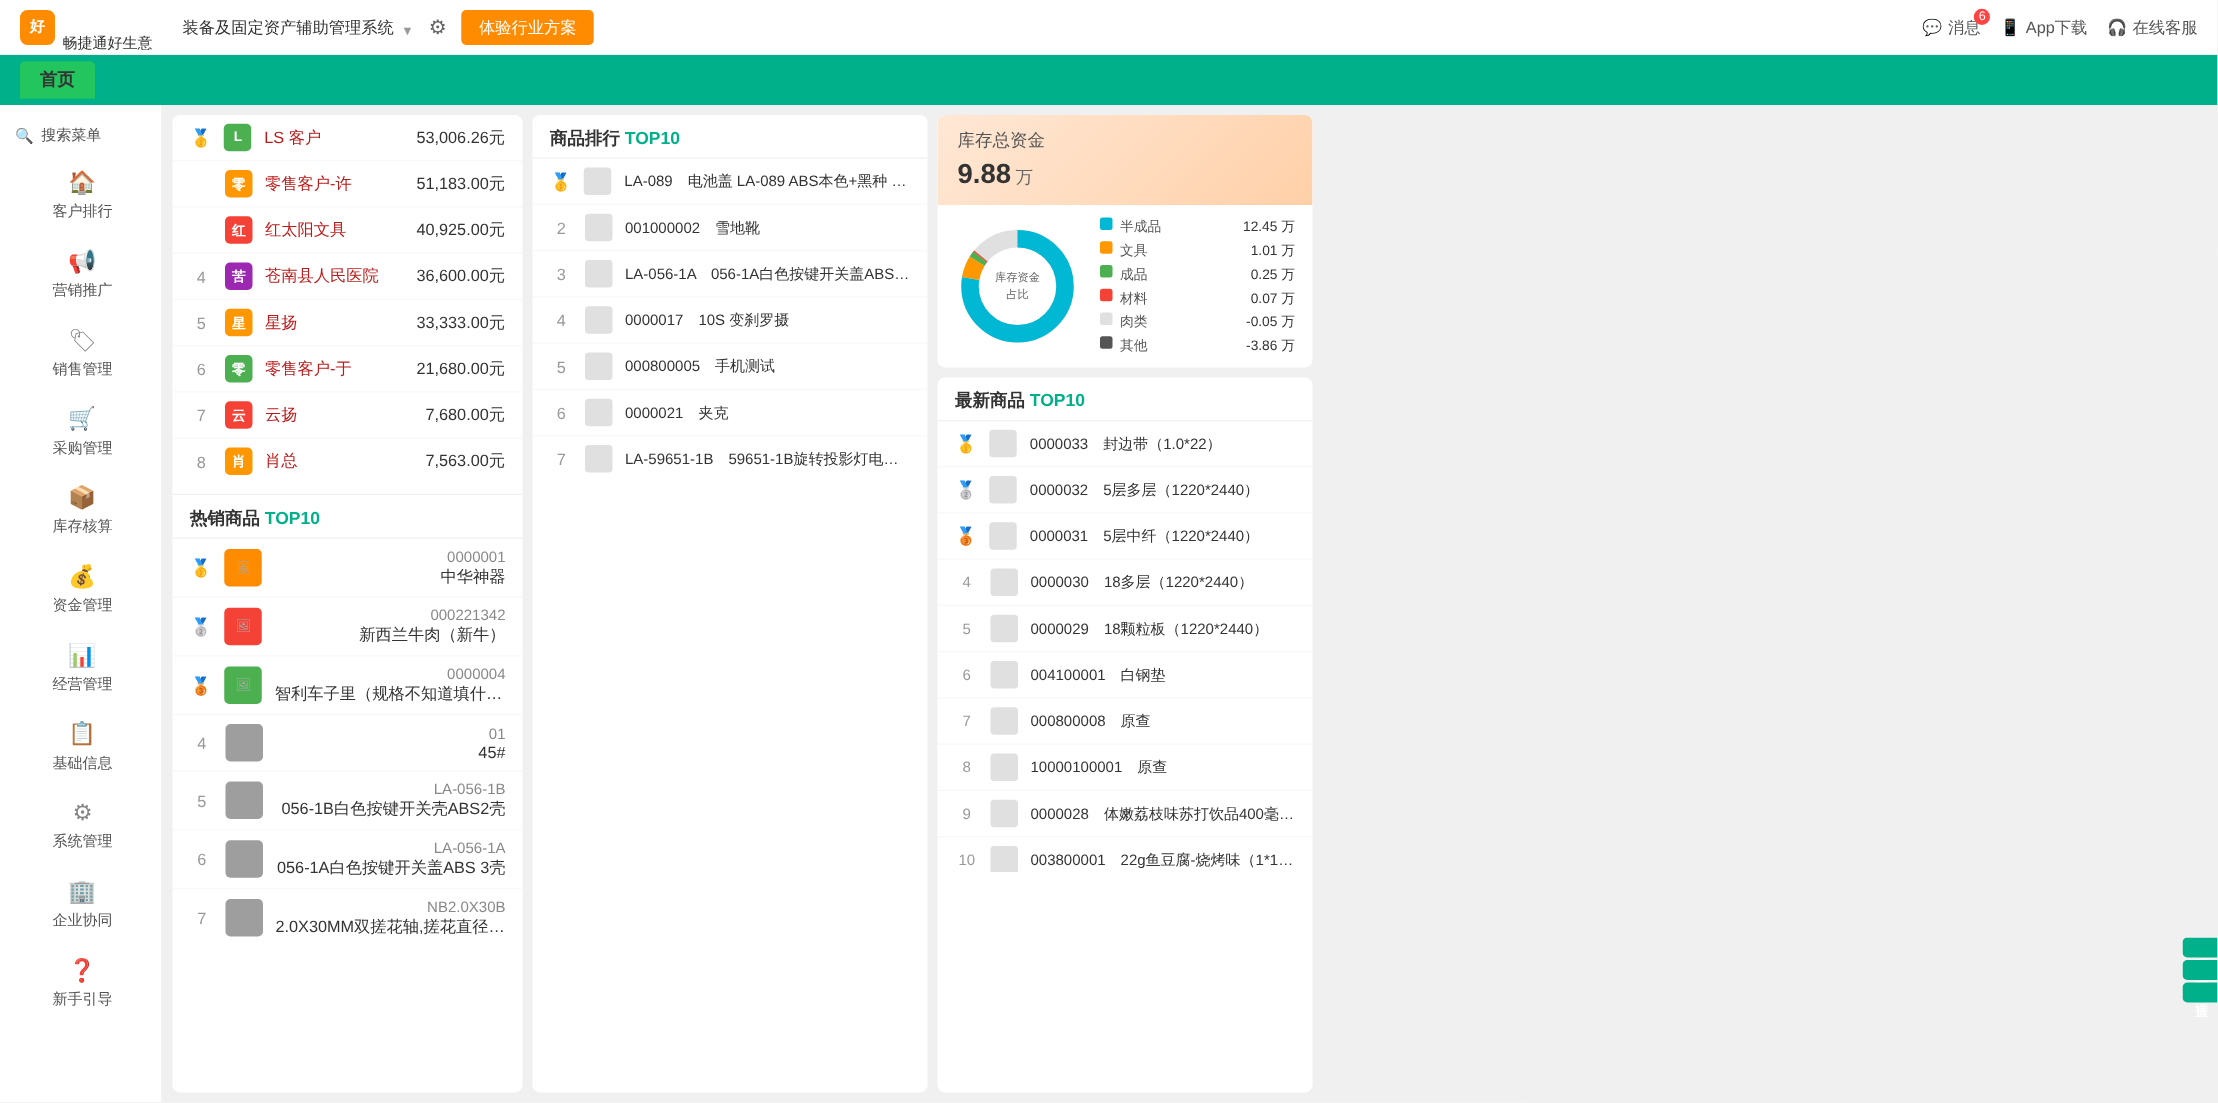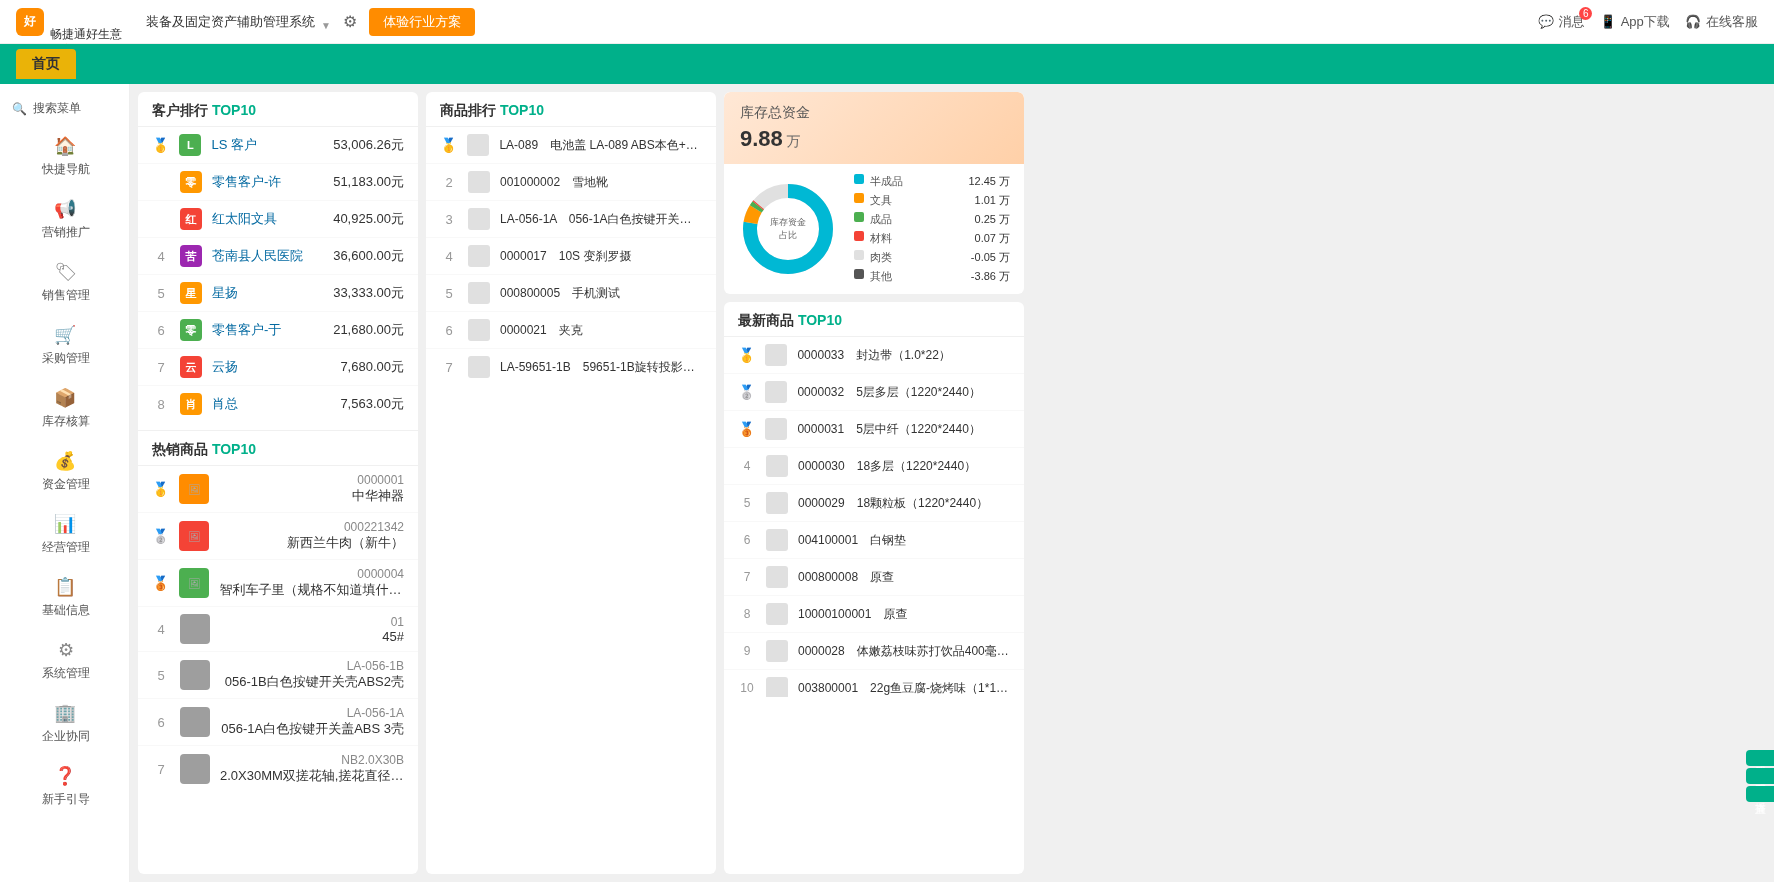--- a/index.html
+++ b/index.html
@@ -89,21 +89,21 @@
     }
     .nav-tab {
       color: #fff;
       padding: 6px 16px;
       border-radius: 4px 4px 0 0;
       cursor: pointer;
       font-size: 14px;
       font-weight: bold;
     }
     .nav-tab.active {
-      background: #eab308;
+      background: #22c55e;
       color: #333;
     }
 
     
     .main-layout {
       display: flex;
       flex: 1;
       overflow: hidden;
     }
 
@@ -198,21 +198,21 @@
       border-radius: 4px;
       display: flex; align-items: center; justify-content: center;
       color: #fff;
       font-size: 11px;
       font-weight: bold;
       flex-shrink: 0;
     }
     .rank-name {
       flex: 1;
       font-size: 13px;
-      color: #0369a1;
+      color: #b91c1c;
     }
     .rank-amount {
       font-size: 13px;
       color: #333;
       font-weight: 500;
     }
 
     
     .right-panels {
       width: 300px;
@@ -415,21 +415,21 @@
 
 <div class="main-layout">
 
   <div class="sidebar">
     <div class="sidebar-search">
       <span>🔍</span>
       <span>搜索菜单</span>
     </div>
     <div class="sidebar-item">
       <span class="s-icon">🏠</span>
-      <span>快捷导航</span>
+      <span>客户排行</span>
     </div>
     <div class="sidebar-item">
       <span class="s-icon">📢</span>
       <span>营销推广</span>
     </div>
     <div class="sidebar-item">
       <span class="s-icon">🏷</span>
       <span>销售管理</span>
     </div>
     <div class="sidebar-item">
@@ -463,25 +463,20 @@
     <div class="sidebar-item">
       <span class="s-icon">❓</span>
       <span>新手引导</span>
     </div>
   </div>
 
   <div class="content-area">
     <div class="dashboard-grid">
 
       <div class="panel" style="width:280px; flex-shrink:0;">
-        <div class="panel-header">
-          <span class="panel-title">
-            客户排行 <span class="highlight">TOP10</span>
-          </span>
-        </div>
         <div class="panel-scroll">
 
           <div class="ranking-row">
             <span class="medal-gold">🥇</span>
             <div class="rank-badge" style="background:#4caf50;">L</div>
             <span class="rank-name">LS 客户</span>
             <span class="rank-amount">53,006.26元</span>
           </div>
 
           <div class="ranking-row">
@@ -593,21 +588,21 @@
             <div class="product-thumb thumb-gray"></div>
             <div class="product-info">
               <div class="product-code">NB2.0X30B</div>
               <div class="product-name">2.0X30MM双搓花轴,搓花直径2.1MM/ROHS</div>
             </div>
           </div>
 
         </div>
       </div>
 
-      <div class="panel" style="width:290px; flex-shrink:0;">
+      <div class="panel" style="width:316px; flex-shrink:0;">
         <div class="panel-header">
           <span class="panel-title">
             商品排行 <span class="highlight">TOP10</span>
           </span>
         </div>
         <div class="panel-scroll">
           <div class="goods-rank-row">
             <span class="medal-gold">🥇</span>
             <div class="np-thumb"></div>
             <span class="np-info">LA-089　电池盖 LA-089 ABS本色+黑种 7.1克</span>

